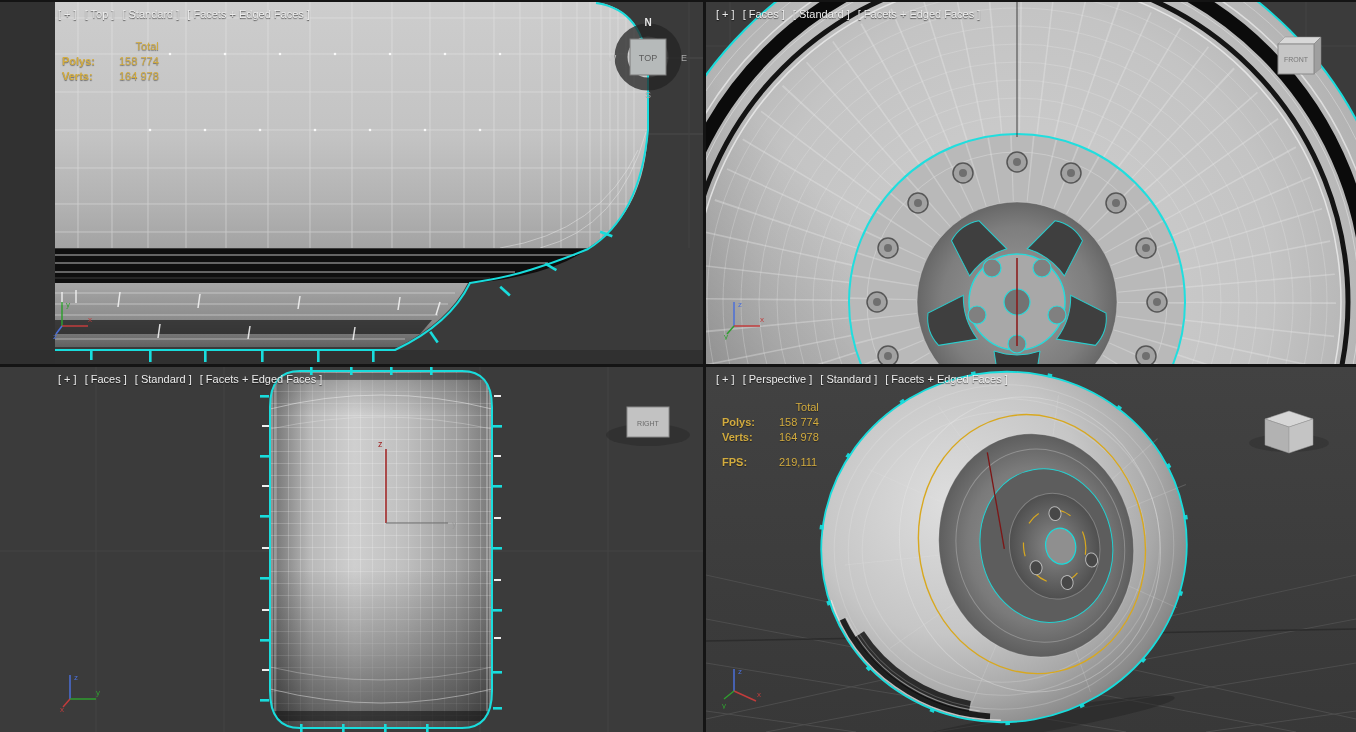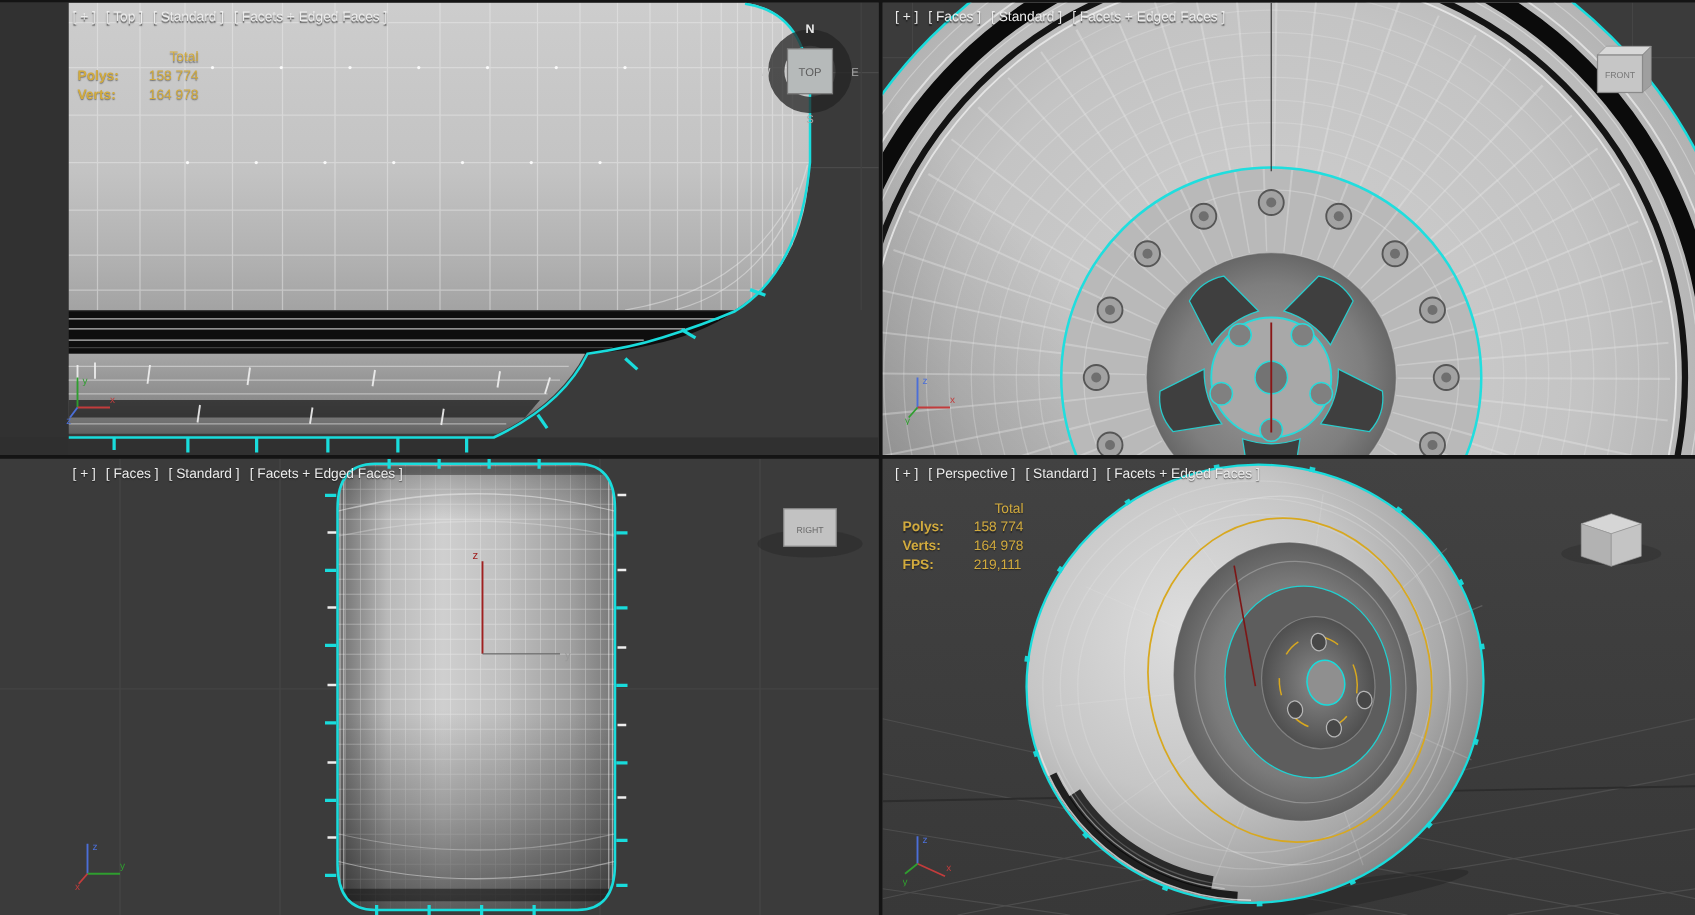--- a/index.html
+++ b/index.html
@@ -12,21 +12,21 @@
   .vp-menu{position:absolute;top:6px;display:flex;gap:8px;font-size:11px;color:#ececec;
     text-shadow:0 1px 1px rgba(0,0,0,.6);z-index:4;white-space:nowrap;cursor:default;}
   .vp-top .vp-menu,.vp-right .vp-menu{left:58px;}
   .vp-front .vp-menu,.vp-persp .vp-menu{left:10px;}
   .stats{position:absolute;z-index:4;font-size:11px;color:#d2ab3e;display:grid;
     grid-template-columns:48px auto;column-gap:9px;row-gap:3px;text-shadow:0 1px 1px rgba(0,0,0,.45);}
   .stats .title{grid-column:2;text-align:right;}
   .stats .lbl{text-align:left;font-weight:bold;}
   .vp-top .stats{left:62px;top:38px;}
   .vp-persp .stats{left:16px;top:34px;}
-  .fps-gap{}
+  .fps-gap{margin-top:10px;}
   .overlay{position:absolute;z-index:3;}
   text{font-family:"Liberation Sans",sans-serif;}
 </style>
 </head>
 <body>
 
 <div class="ws">
 
   <section class="viewport vp-top">
     <svg class="scene" viewBox="0 0 703 362">

